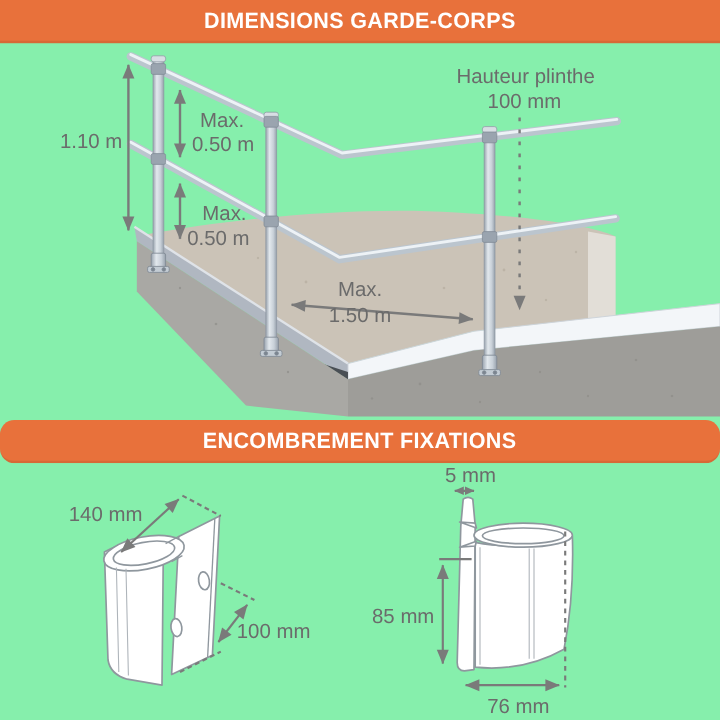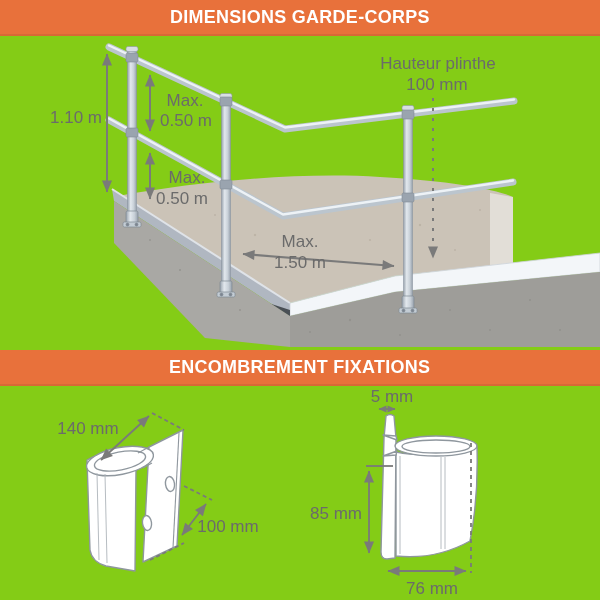--- a/index.html
+++ b/index.html
@@ -1,24 +1,24 @@
 <!DOCTYPE html>
 <html><head>
 <meta charset="utf-8">
 <style>
   html,body{margin:0;padding:0;background:#fff;}
-  .page{position:relative;width:600px;height:600px;background:#84cc16;overflow:hidden;
+  .page{position:relative;width:600px;height:600px;background:#86efac;overflow:hidden;
         font-family:"Liberation Sans", sans-serif;}
   .banner{position:absolute;left:0;width:600px;height:36px;background:#E8713B;
           display:flex;align-items:center;justify-content:center;
           border-bottom:2px solid rgba(0,0,0,0.07);box-sizing:border-box;}
   .banner span{color:#fff;font-weight:bold;font-size:18.5px;letter-spacing:.3px;
                transform:scaleX(.97);white-space:nowrap;}
   #banner-dim{top:0;}
-  #banner-fix{top:350px;}
+  #banner-fix{top:350px;border-radius:12px;}
   .illu{position:absolute;left:0;}
   #illu-guardrail{top:35px;}
   #illu-fixations{top:386px;}
   svg text{font-family:"Liberation Sans", sans-serif;fill:#6B6B6B;font-size:17px;}
   svg .dim{stroke:#7A7A7A;stroke-width:2;fill:none;}
   svg .dimthin{stroke:#7A7A7A;stroke-width:1.8;fill:none;}
   svg .draw{stroke:#8F979E;stroke-width:1.4;fill:#fff;stroke-linejoin:round;}
   svg .drawline{stroke:#8F979E;stroke-width:1.1;fill:none;}
   svg .seam{stroke:#AEB4BA;stroke-width:.9;fill:none;}
 </style>

